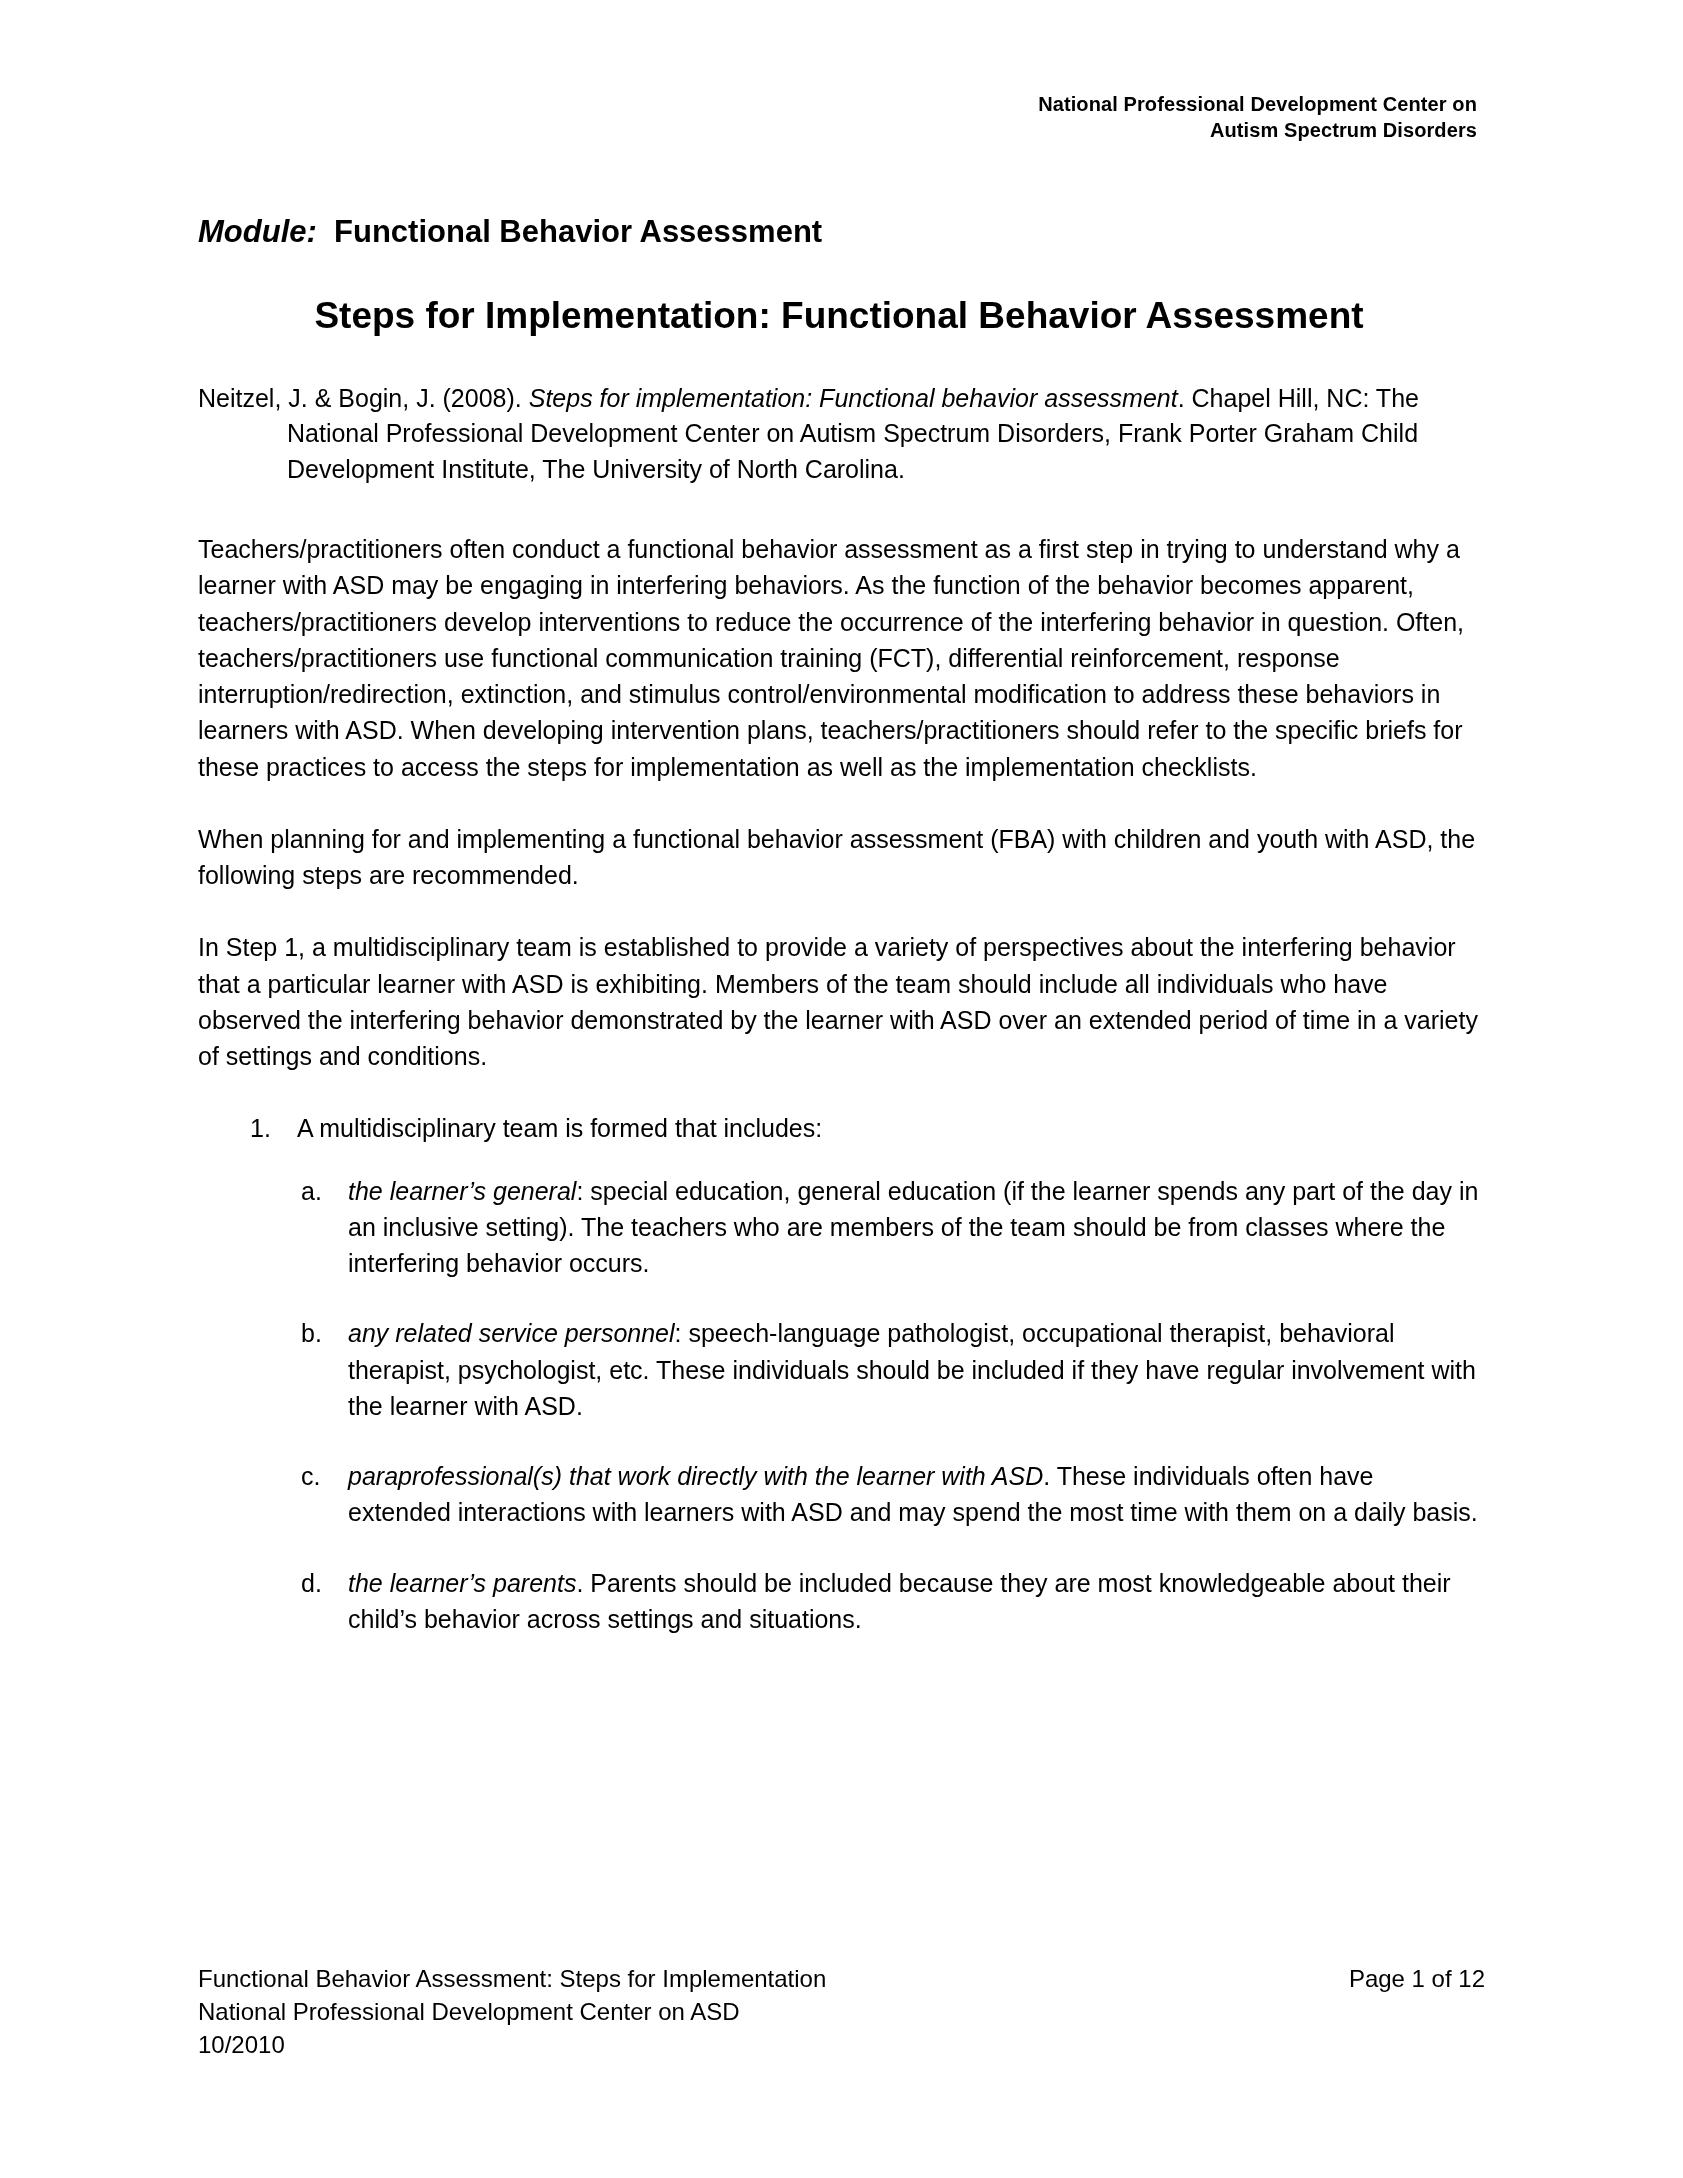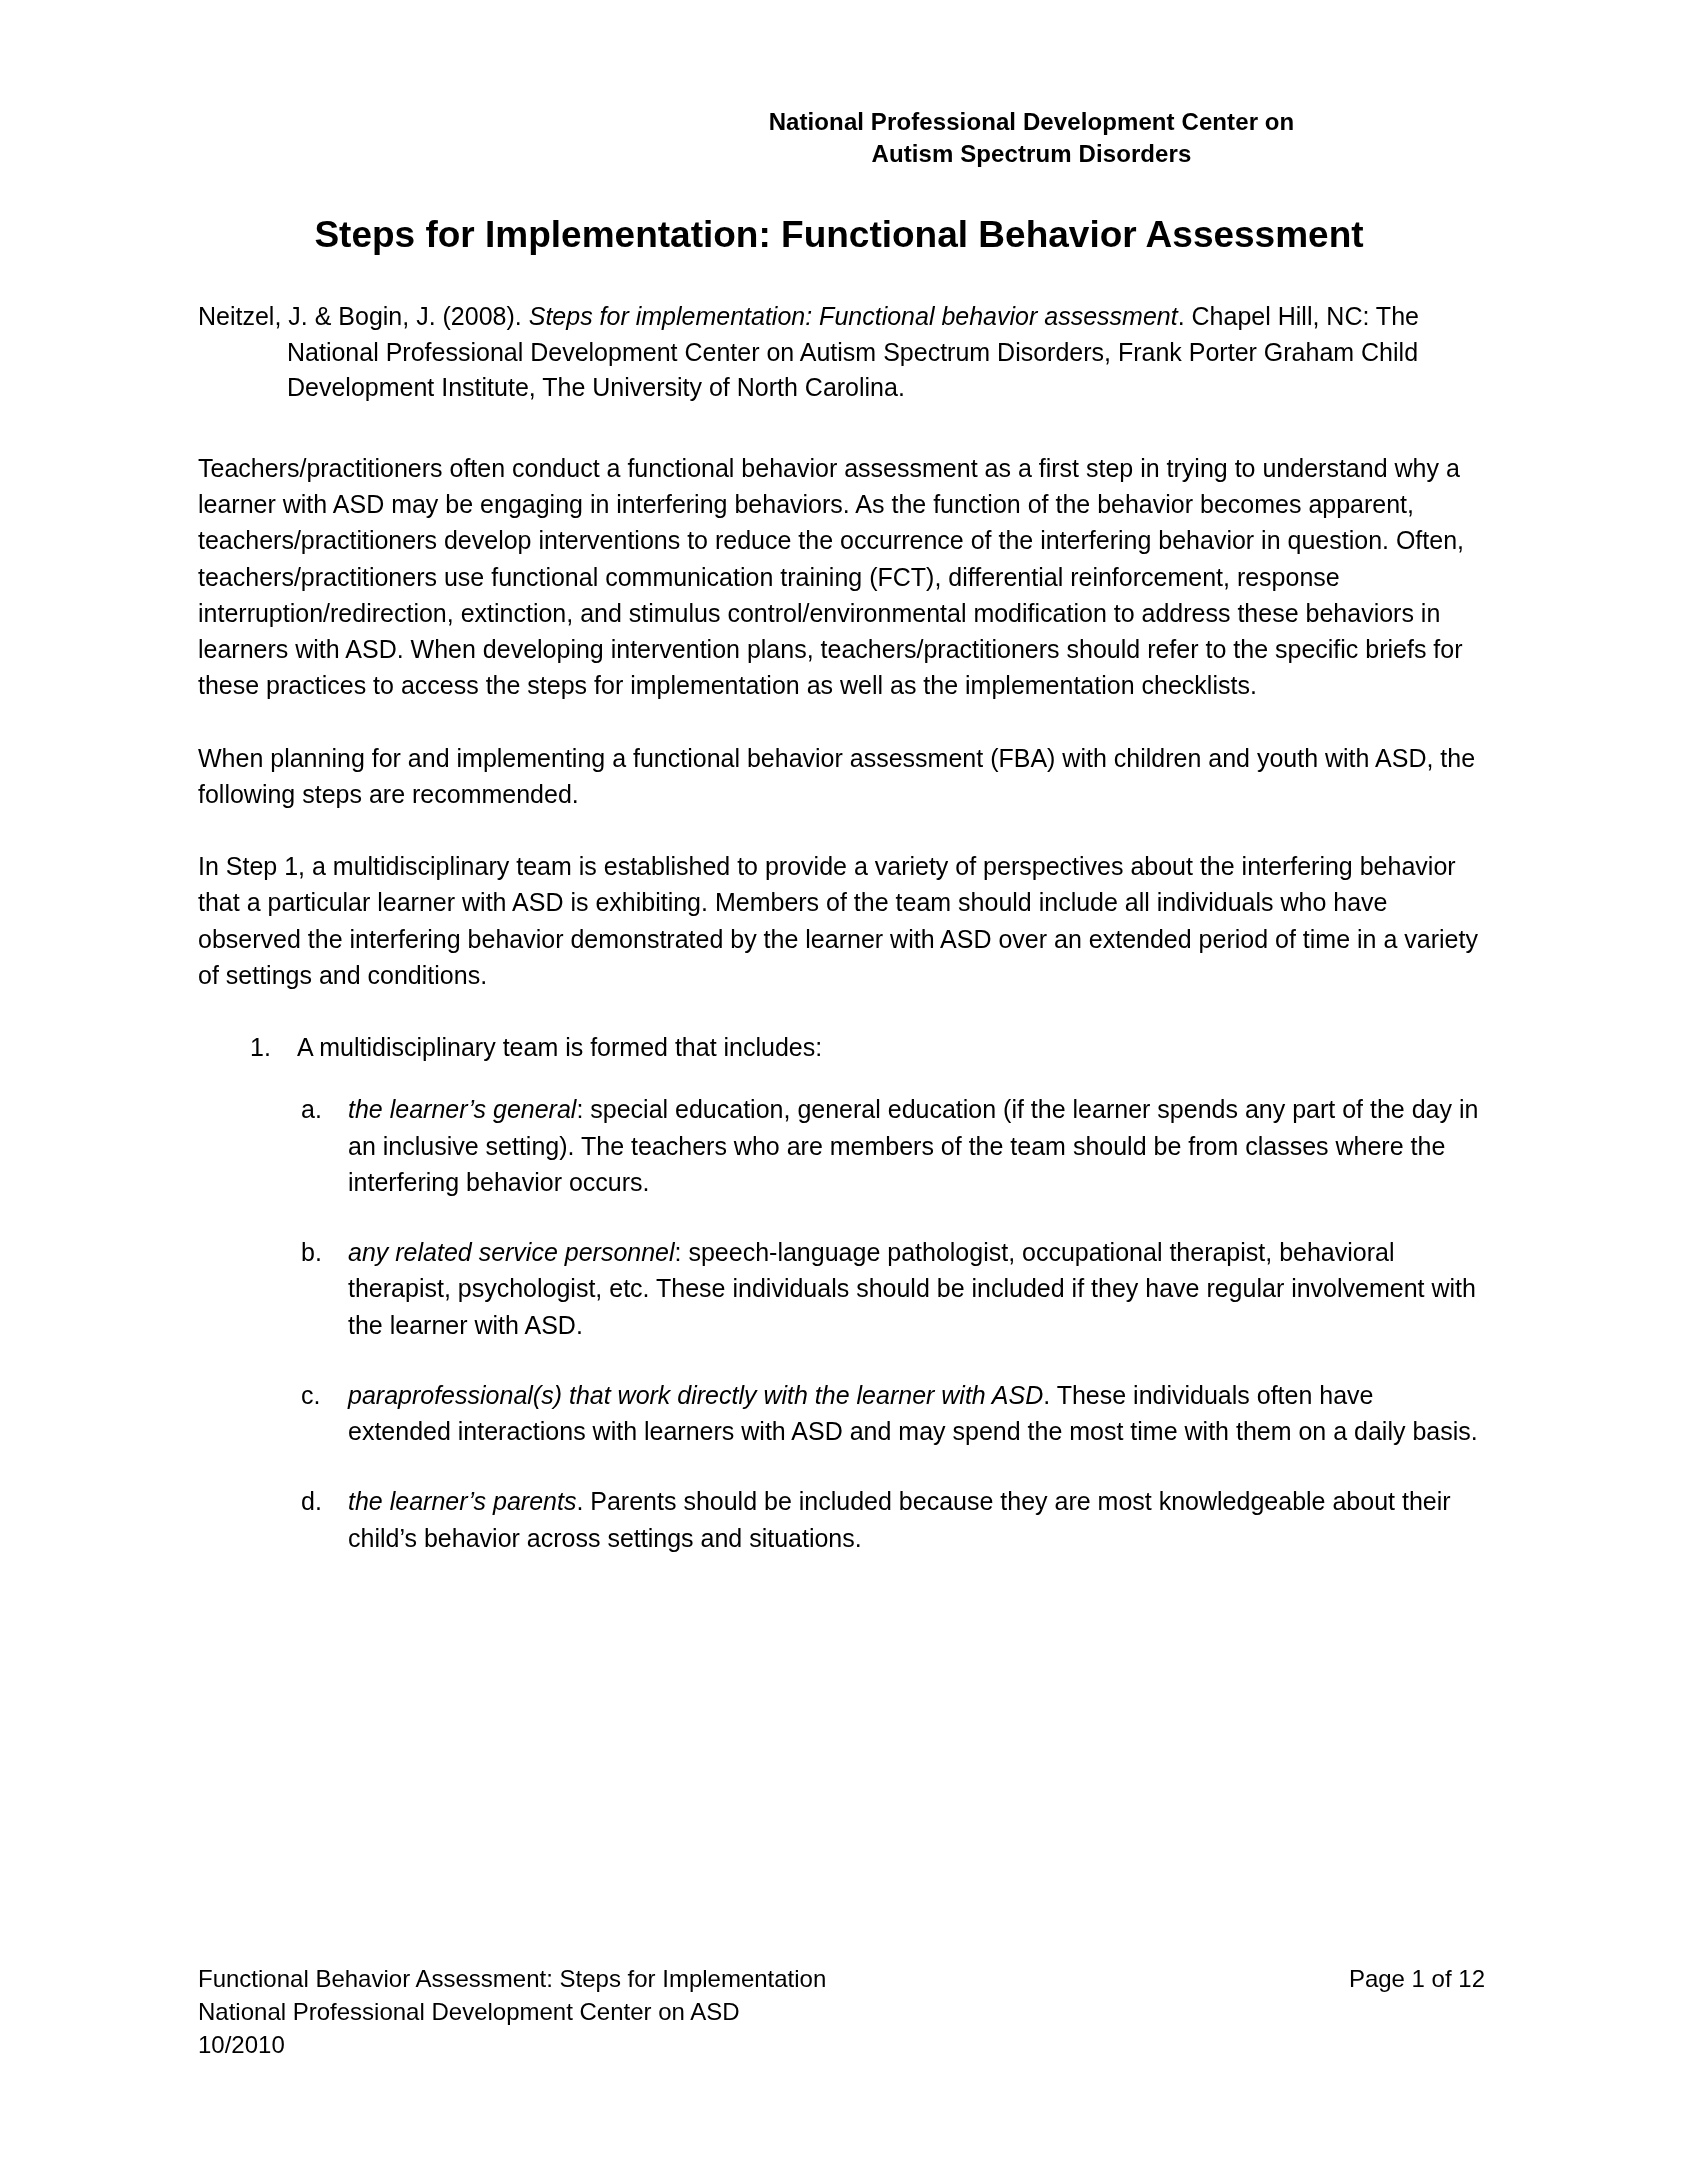--- a/index.html
+++ b/index.html
@@ -18,25 +18,25 @@
     position: relative;
     width: 1683px;
     height: 2178px;
     background: #ffffff;
     box-sizing: border-box;
   }
 
   
   .doc-header {
     position: absolute;
-    top: 106px;
+    top: 91px;
     right: 206px;
     width: 891px;
-    text-align: center;
-    font-size: 24px;
+    text-align: right;
+    font-size: 20px;
     font-weight: bold;
     line-height: 1.32;
     letter-spacing: 0.1px;
   }
 
   
   .content {
     position: absolute;
     left: 198px;
     top: 213px;
@@ -152,20 +152,23 @@
 
 <div class="page">
 
   <div class="doc-header">
     <div>National Professional Development Center on</div>
     <div>Autism Spectrum Disorders</div>
   </div>
 
   <div class="content">
 
+    <div class="module-line">
+      <span class="module-label">Module:</span><span>&nbsp; </span><span class="module-value">Functional Behavior Assessment</span>
+    </div>
 
     <h1 class="doc-title">Steps for Implementation: Functional Behavior Assessment</h1>
 
     <div class="citation">
       <span>Neitzel, J. &amp; Bogin, J. (2008). </span><span class="cite-title">Steps for implementation: Functional behavior assessment</span><span>. Chapel Hill, NC: The National Professional Development Center on Autism Spectrum Disorders, Frank Porter Graham Child Development Institute, The University of North Carolina.</span>
     </div>
 
     <p class="body-par">Teachers/practitioners often conduct a functional behavior assessment as a first step in trying to understand why a learner with ASD may be engaging in interfering behaviors. As the function of the behavior becomes apparent, teachers/practitioners develop interventions to reduce the occurrence of the interfering behavior in question. Often, teachers/practitioners use functional communication training (FCT), differential reinforcement, response interruption/redirection, extinction, and stimulus control/environmental modification to address these behaviors in learners with ASD. When developing intervention plans, teachers/practitioners should refer to the specific briefs for these practices to access the steps for implementation as well as the implementation checklists.</p>
 
     <p class="body-par">When planning for and implementing a functional behavior assessment (FBA) with children and youth with ASD, the following steps are recommended.</p>

